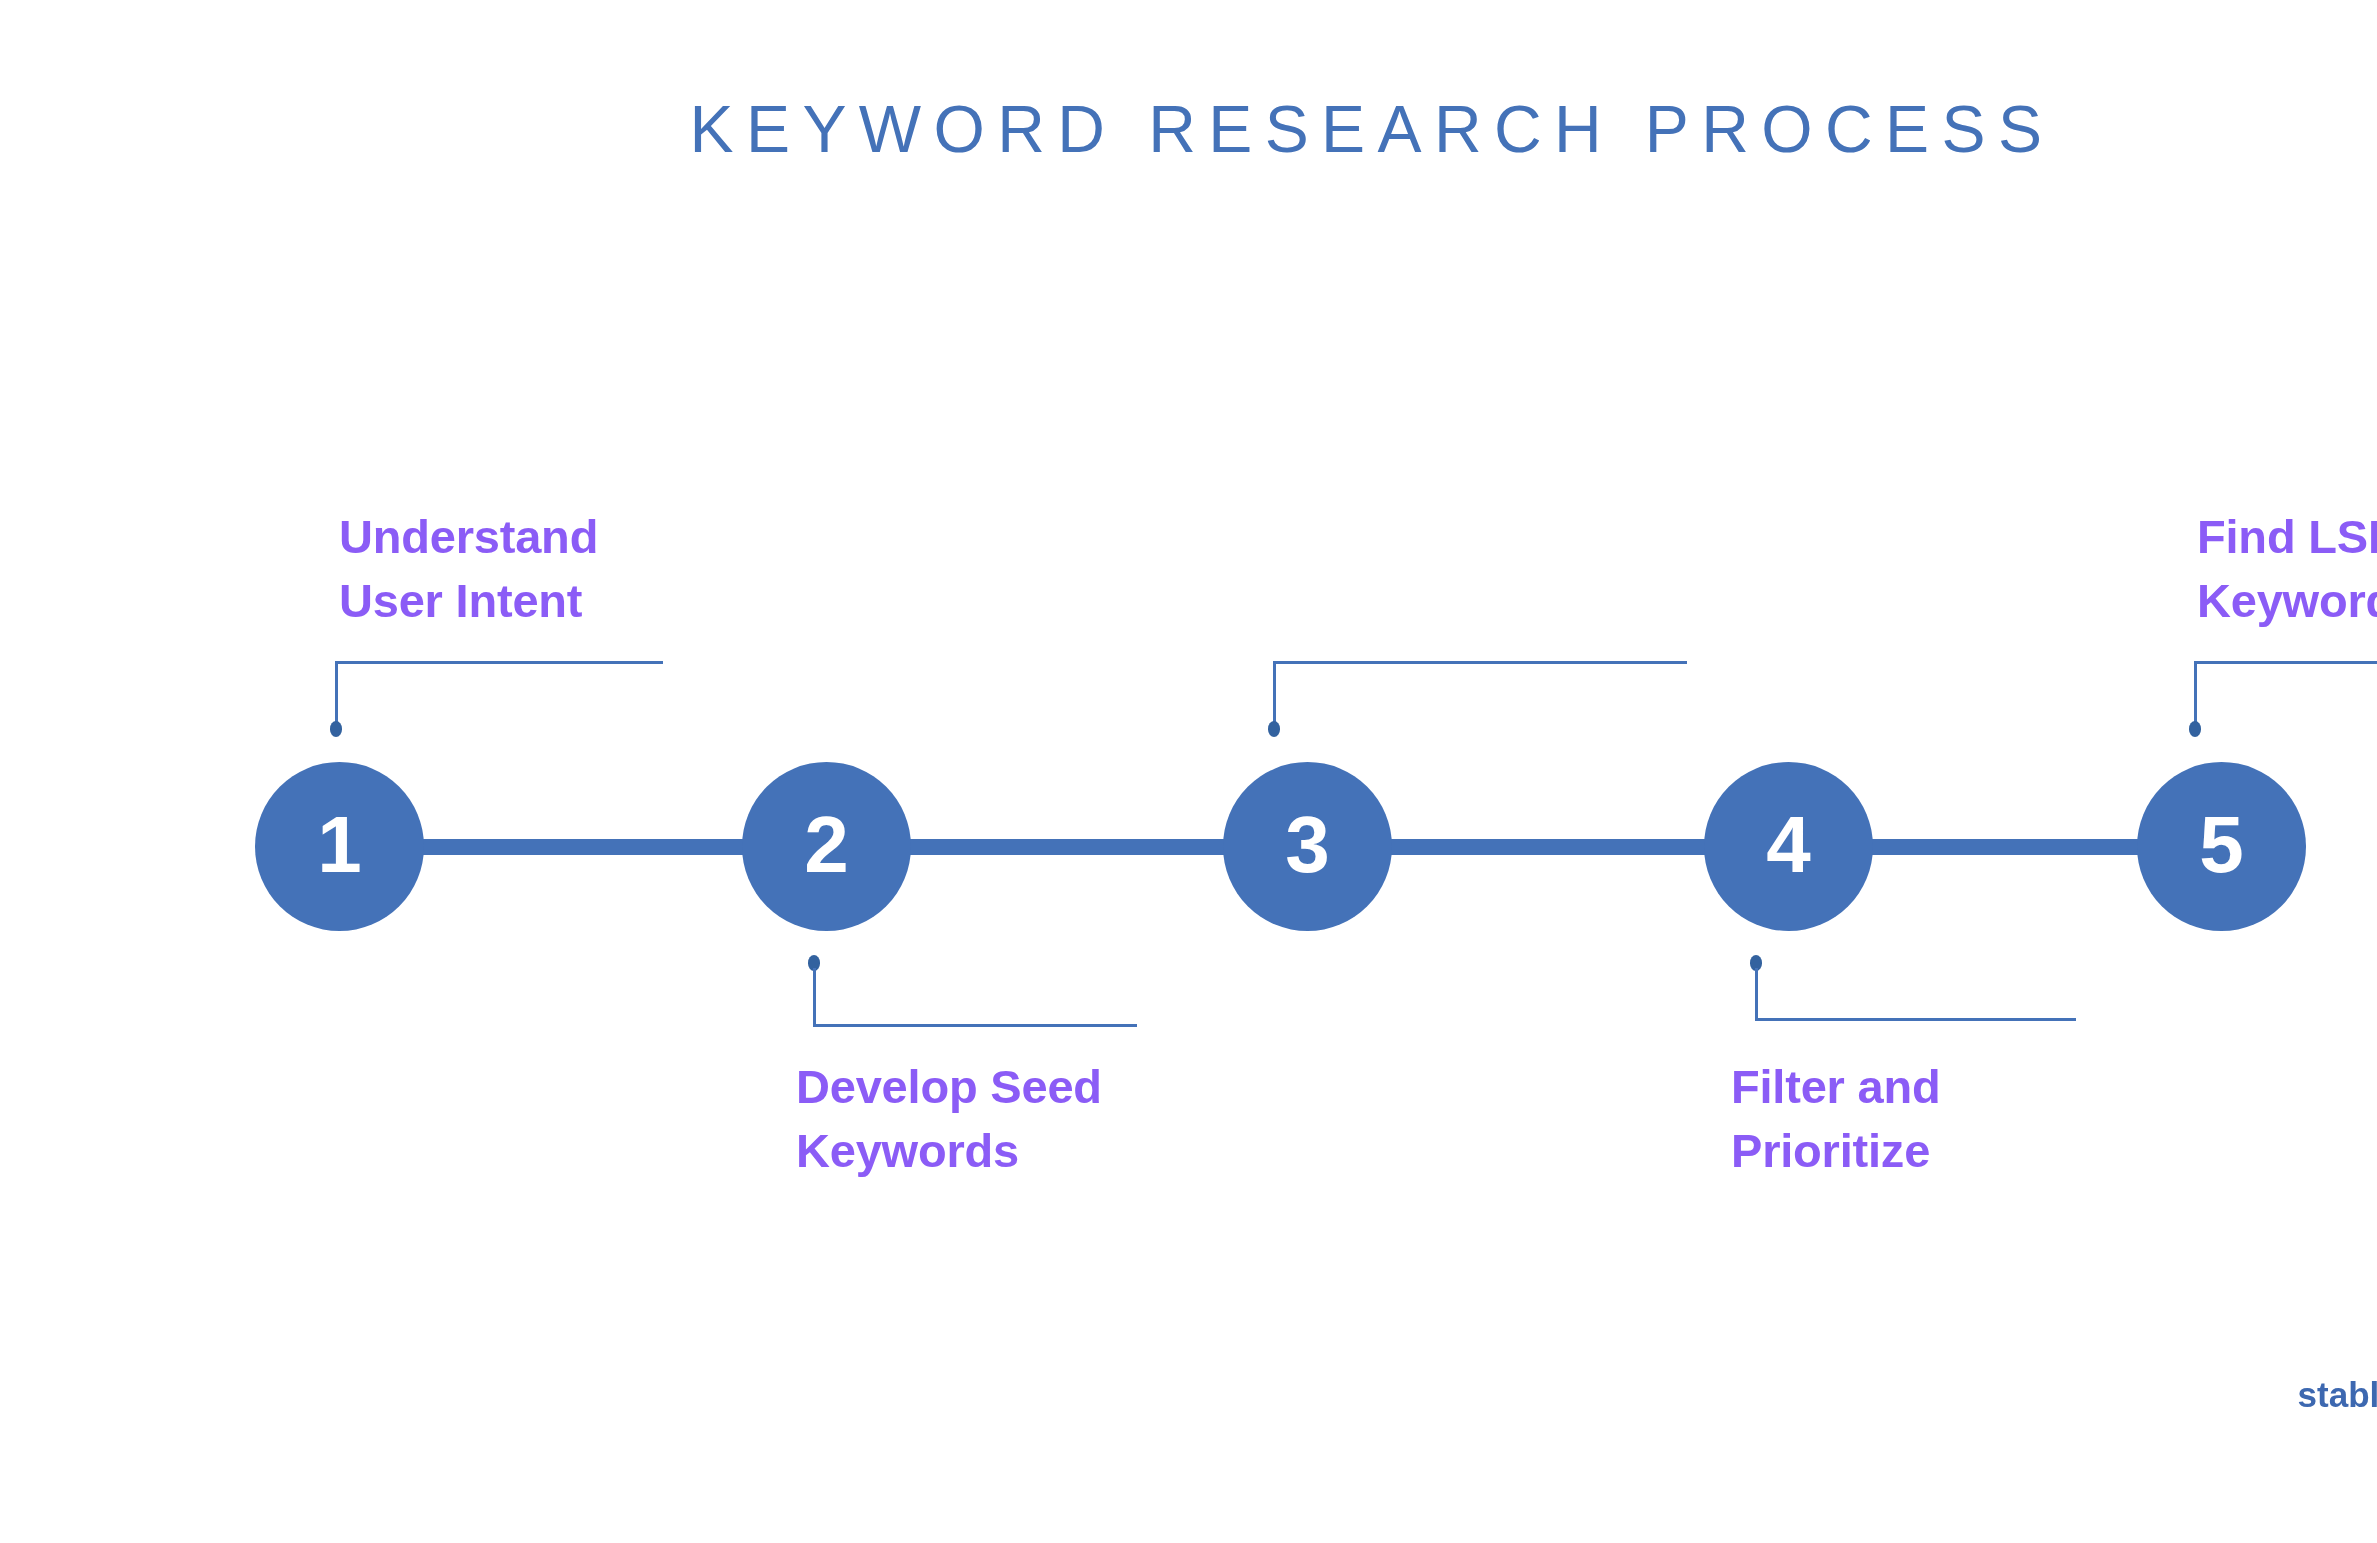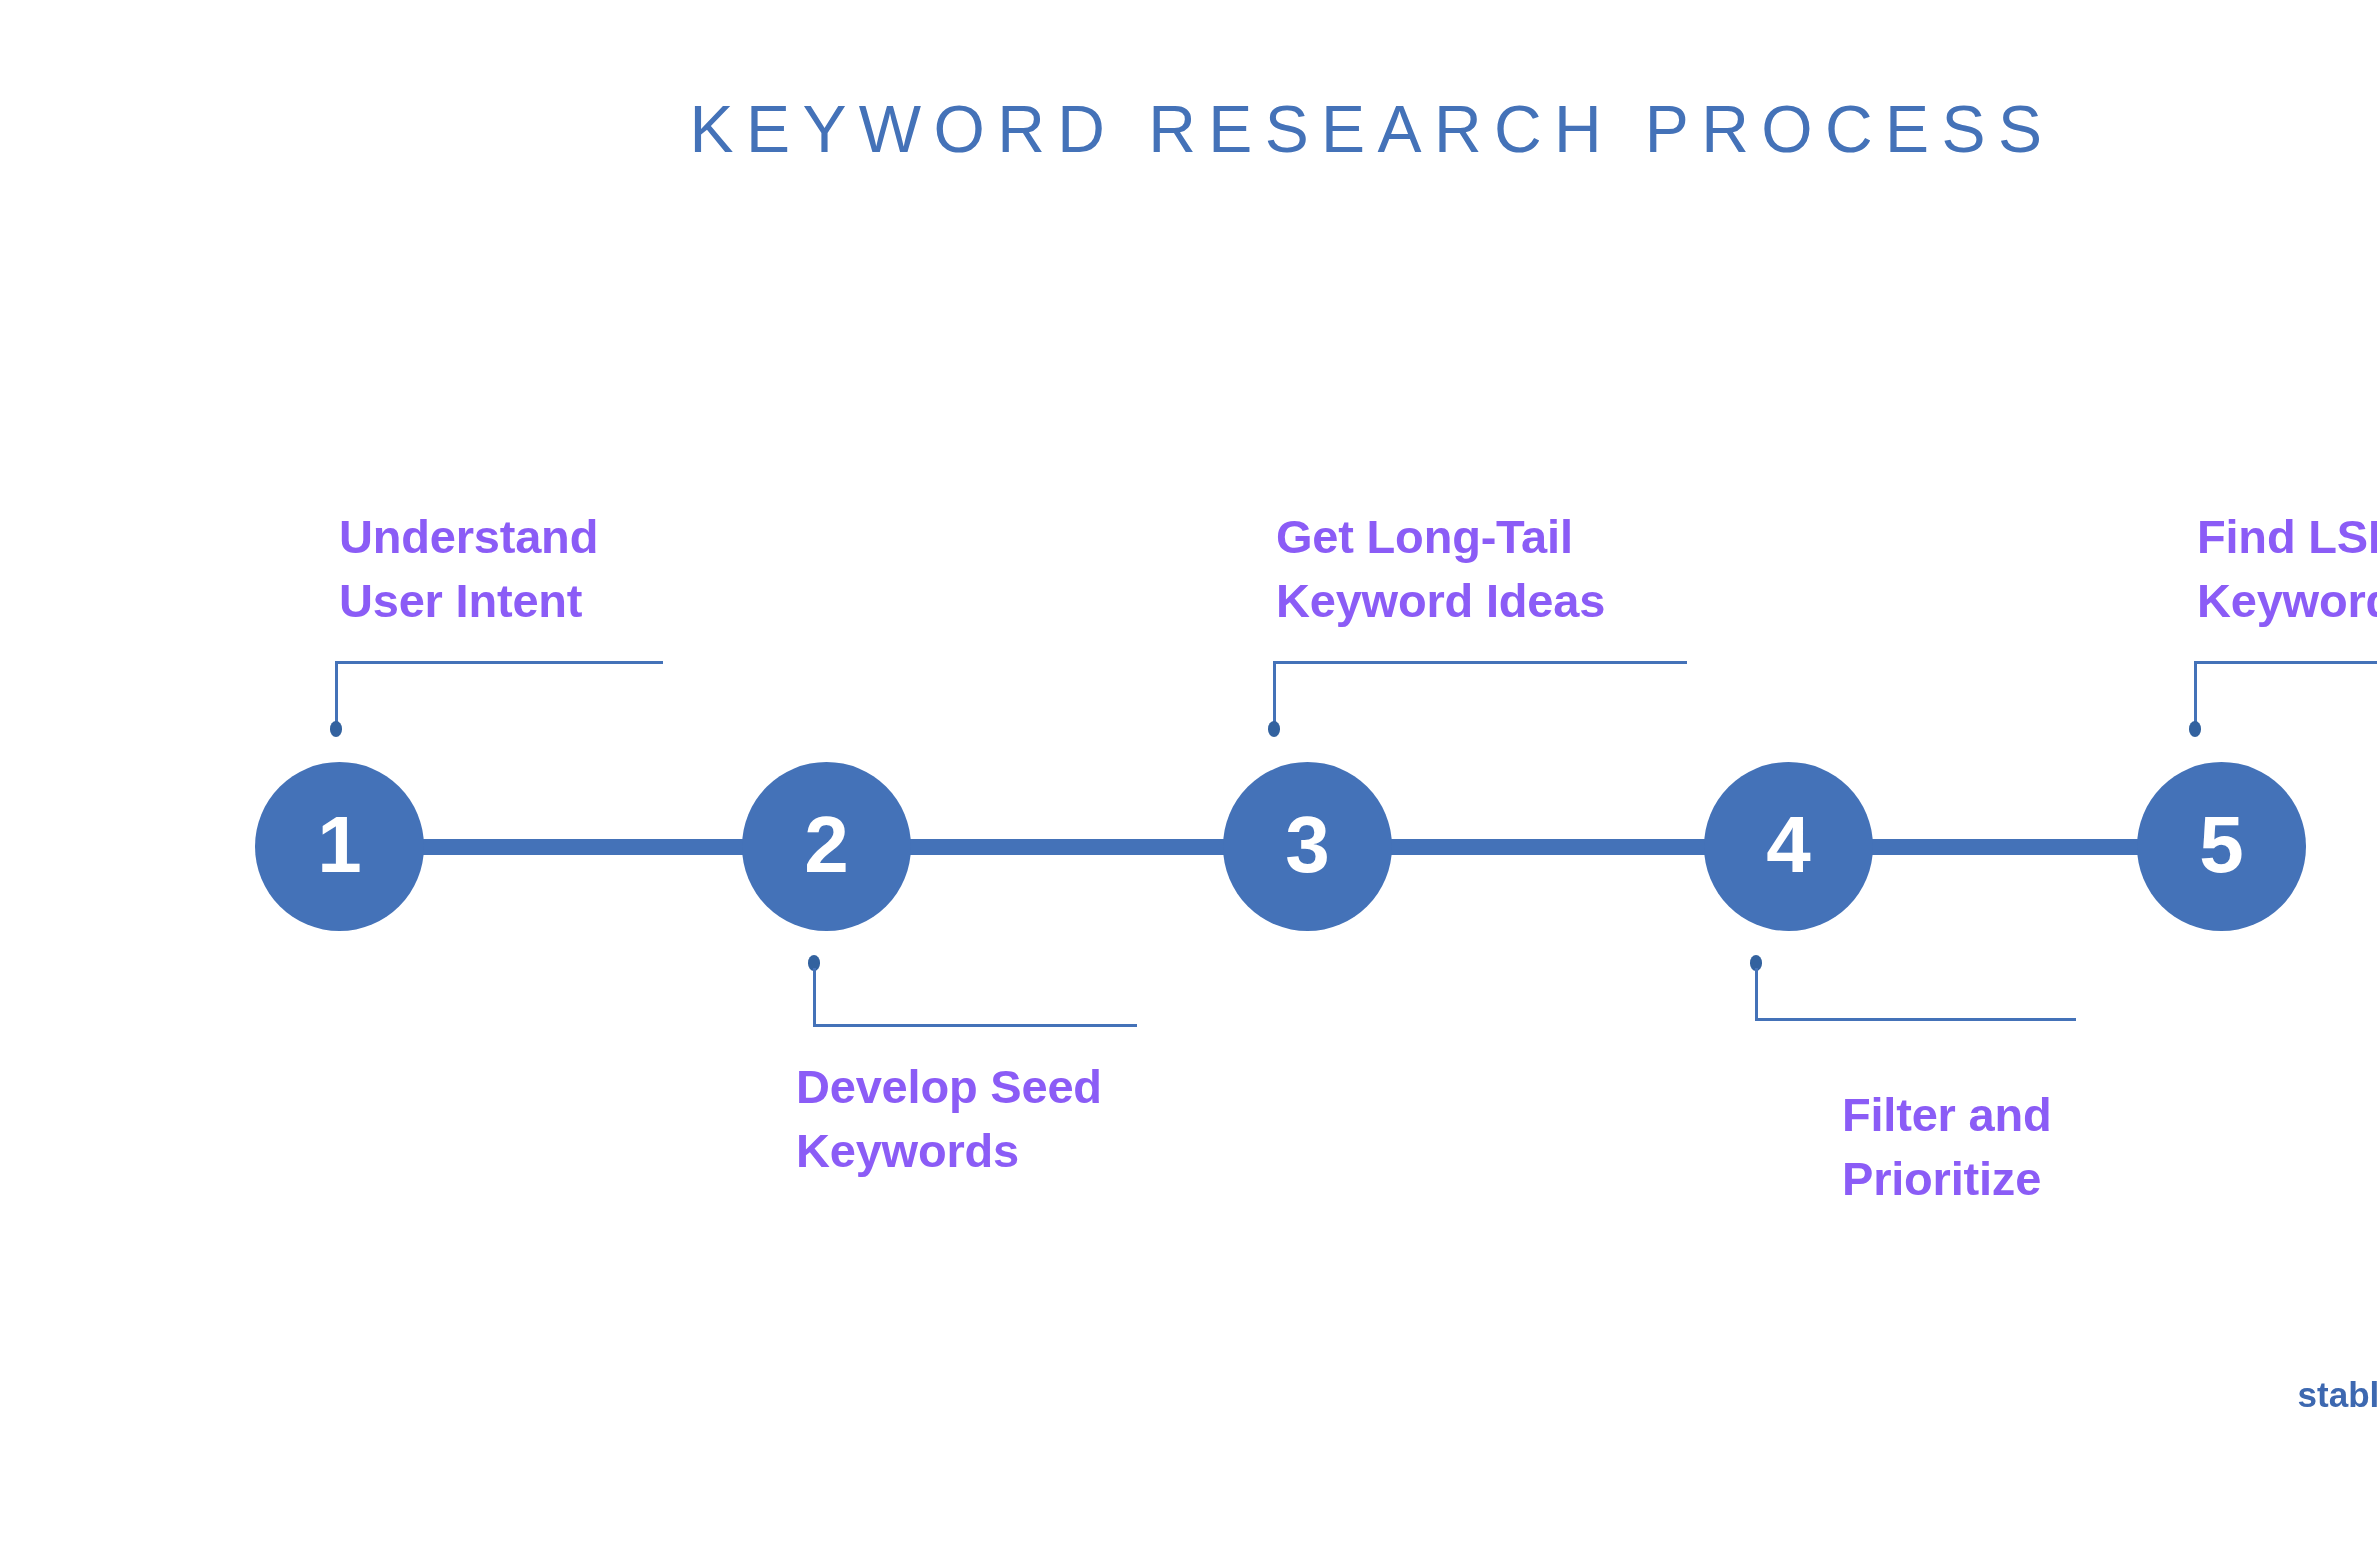--- a/index.html
+++ b/index.html
@@ -114,36 +114,34 @@
 
     <div class="node" style="left:742px;">
       <span class="node-num">2</span>
     </div>
     <div class="lead-dot" style="left:808px;top:955px;"></div>
     <div class="lead-v" style="left:813px;top:968px;height:59px;"></div>
     <div class="lead-h" style="left:813px;top:1024px;width:324px;"></div>
     <div class="label" style="left:796px;top:1055px;">Develop Seed
 Keywords</div>
 
-    <div class="label" style="left:1276px;top:505px;">Get Long-Tail
-Keyword Ideas</div>
     <div class="lead-h" style="left:1273px;top:661px;width:414px;"></div>
     <div class="lead-v" style="left:1273px;top:661px;height:68px;"></div>
     <div class="lead-dot" style="left:1268px;top:721px;"></div>
     <div class="node" style="left:1223px;">
       <span class="node-num">3</span>
     </div>
 
     <div class="node" style="left:1704px;">
       <span class="node-num">4</span>
     </div>
     <div class="lead-dot" style="left:1750px;top:955px;"></div>
     <div class="lead-v" style="left:1755px;top:968px;height:52px;"></div>
     <div class="lead-h" style="left:1755px;top:1018px;width:321px;"></div>
-    <div class="label" style="left:1842px;top:1055px;margin-top:28px;">Filter and
+    <div class="label" style="left:1731px;top:1055px;">Filter and
 Prioritize</div>
 
     <div class="label" style="left:2197px;top:505px;">Find LSI
 Keywords</div>
     <div class="lead-h" style="left:2194px;top:661px;width:281px;"></div>
     <div class="lead-v" style="left:2194px;top:661px;height:68px;"></div>
     <div class="lead-dot" style="left:2189px;top:721px;"></div>
     <div class="node" style="left:2137px;">
       <span class="node-num">5</span>
     </div>

